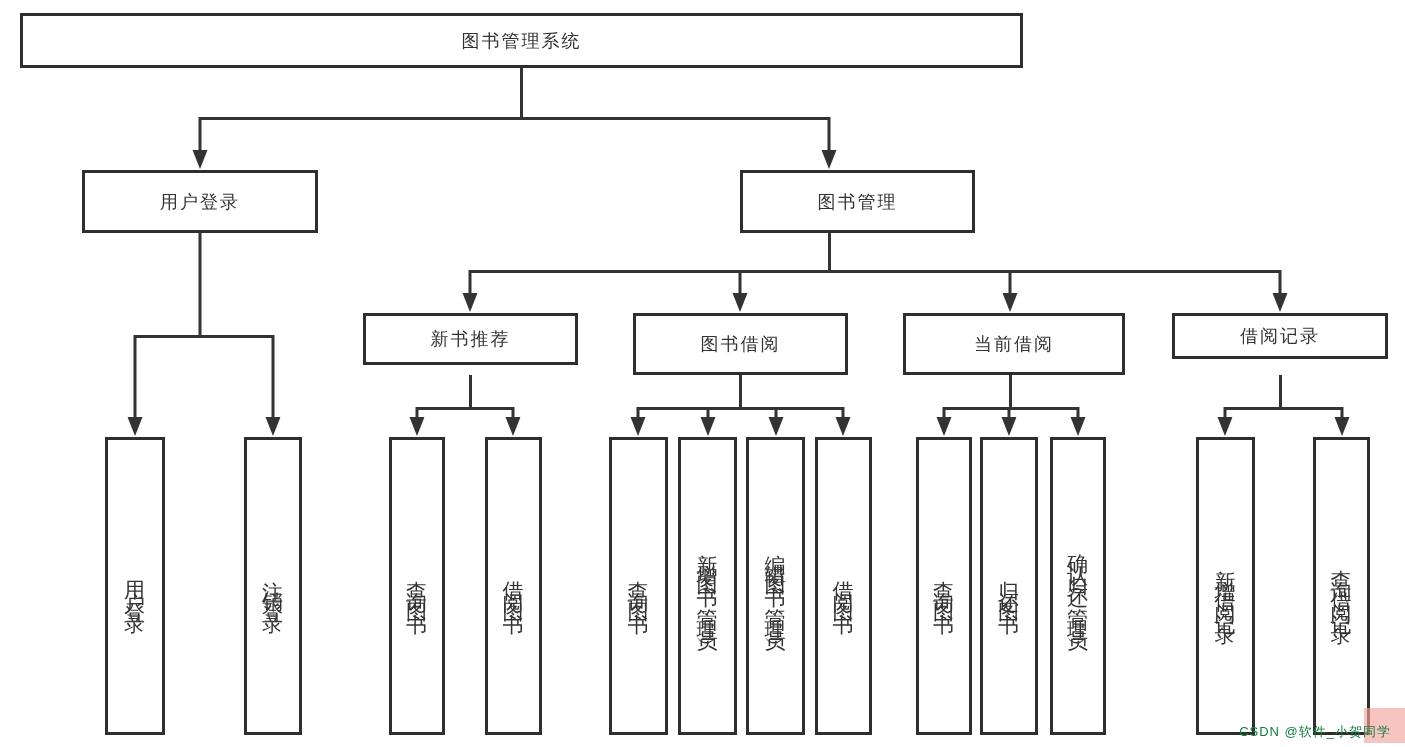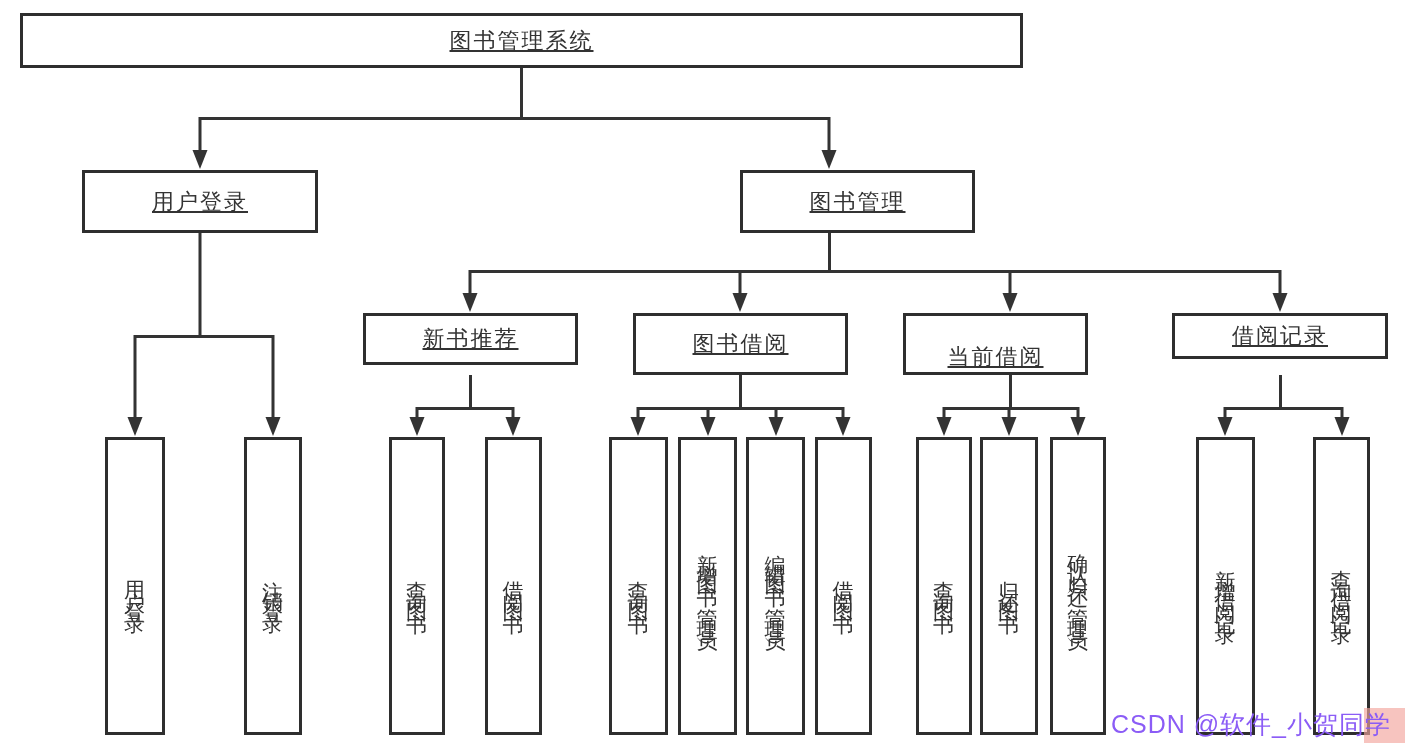--- a/index.html
+++ b/index.html
@@ -16,41 +16,40 @@
     box-sizing: border-box;
     background: #ffffff;
     border: 3px solid #2e2e2e;
     display: flex;
     align-items: center;
     justify-content: center;
     color: #333333;
     z-index: 2;
   }
   .h-label {
-    font-size: 22px;
+    font-size: 18px;
     letter-spacing: 2px;
     white-space: nowrap;
-    text-decoration: underline;
   }
   .leaf { top: 437px; height: 298px; }
   .v-label {
     writing-mode: vertical-rl;
     text-orientation: mixed;
     font-size: 21px;
     letter-spacing: 11px;
     line-height: 1;
     white-space: nowrap;
   }
   
   #n-root { left: 20px;   top: 13px;  width: 1003px; height: 55px; }
   #n-l2a  { left: 82px;   top: 170px; width: 236px;  height: 63px; }
   #n-l2b  { left: 712px;  top: 170px; width: 235px;  height: 63px; margin-left: 28px; }
   #n-l3a  { left: 363px;  top: 313px; width: 215px;  height: 52px; }
   #n-l3b  { left: 633px;  top: 313px; width: 215px;  height: 62px; }
-  #n-l3c  { left: 903px;  top: 313px; width: 185px;  height: 62px; align-items: flex-end; }
+  #n-l3c  { left: 903px;  top: 313px; width: 222px;  height: 62px; }
   #n-l3d  { left: 1172px; top: 313px; width: 216px;  height: 46px; }
   #n-p1  { left: 105px;  width: 60px; }
   #n-p2  { left: 244px;  width: 58px; }
   #n-p3  { left: 389px;  width: 56px; }
   #n-p4  { left: 485px;  width: 57px; }
   #n-p5  { left: 609px;  width: 59px; }
   #n-p6  { left: 678px;  width: 59px; }
   #n-p7  { left: 746px;  width: 59px; }
   #n-p8  { left: 815px;  width: 57px; }
   #n-p9  { left: 916px;  width: 56px; }
@@ -72,23 +71,23 @@
   #wm-accent {
     position: absolute;
     left: 1364px; top: 708px;
     width: 41px; height: 35px;
     background: rgba(242, 164, 156, 0.65);
     z-index: 3;
   }
   #wm-text {
     position: absolute;
     right: 14px; bottom: 6px;
-    font-size: 25px;
+    font-size: 13px;
     letter-spacing: 1px;
-    color: #8b5cf6;
+    color: #15803d;
     white-space: nowrap;
     z-index: 4;
   }
 </style>
 </head>
 <body>
 
 <div id="canvas">
 
   <svg id="edges" viewBox="0 0 1405 747" xmlns="http://www.w3.org/2000/svg">

